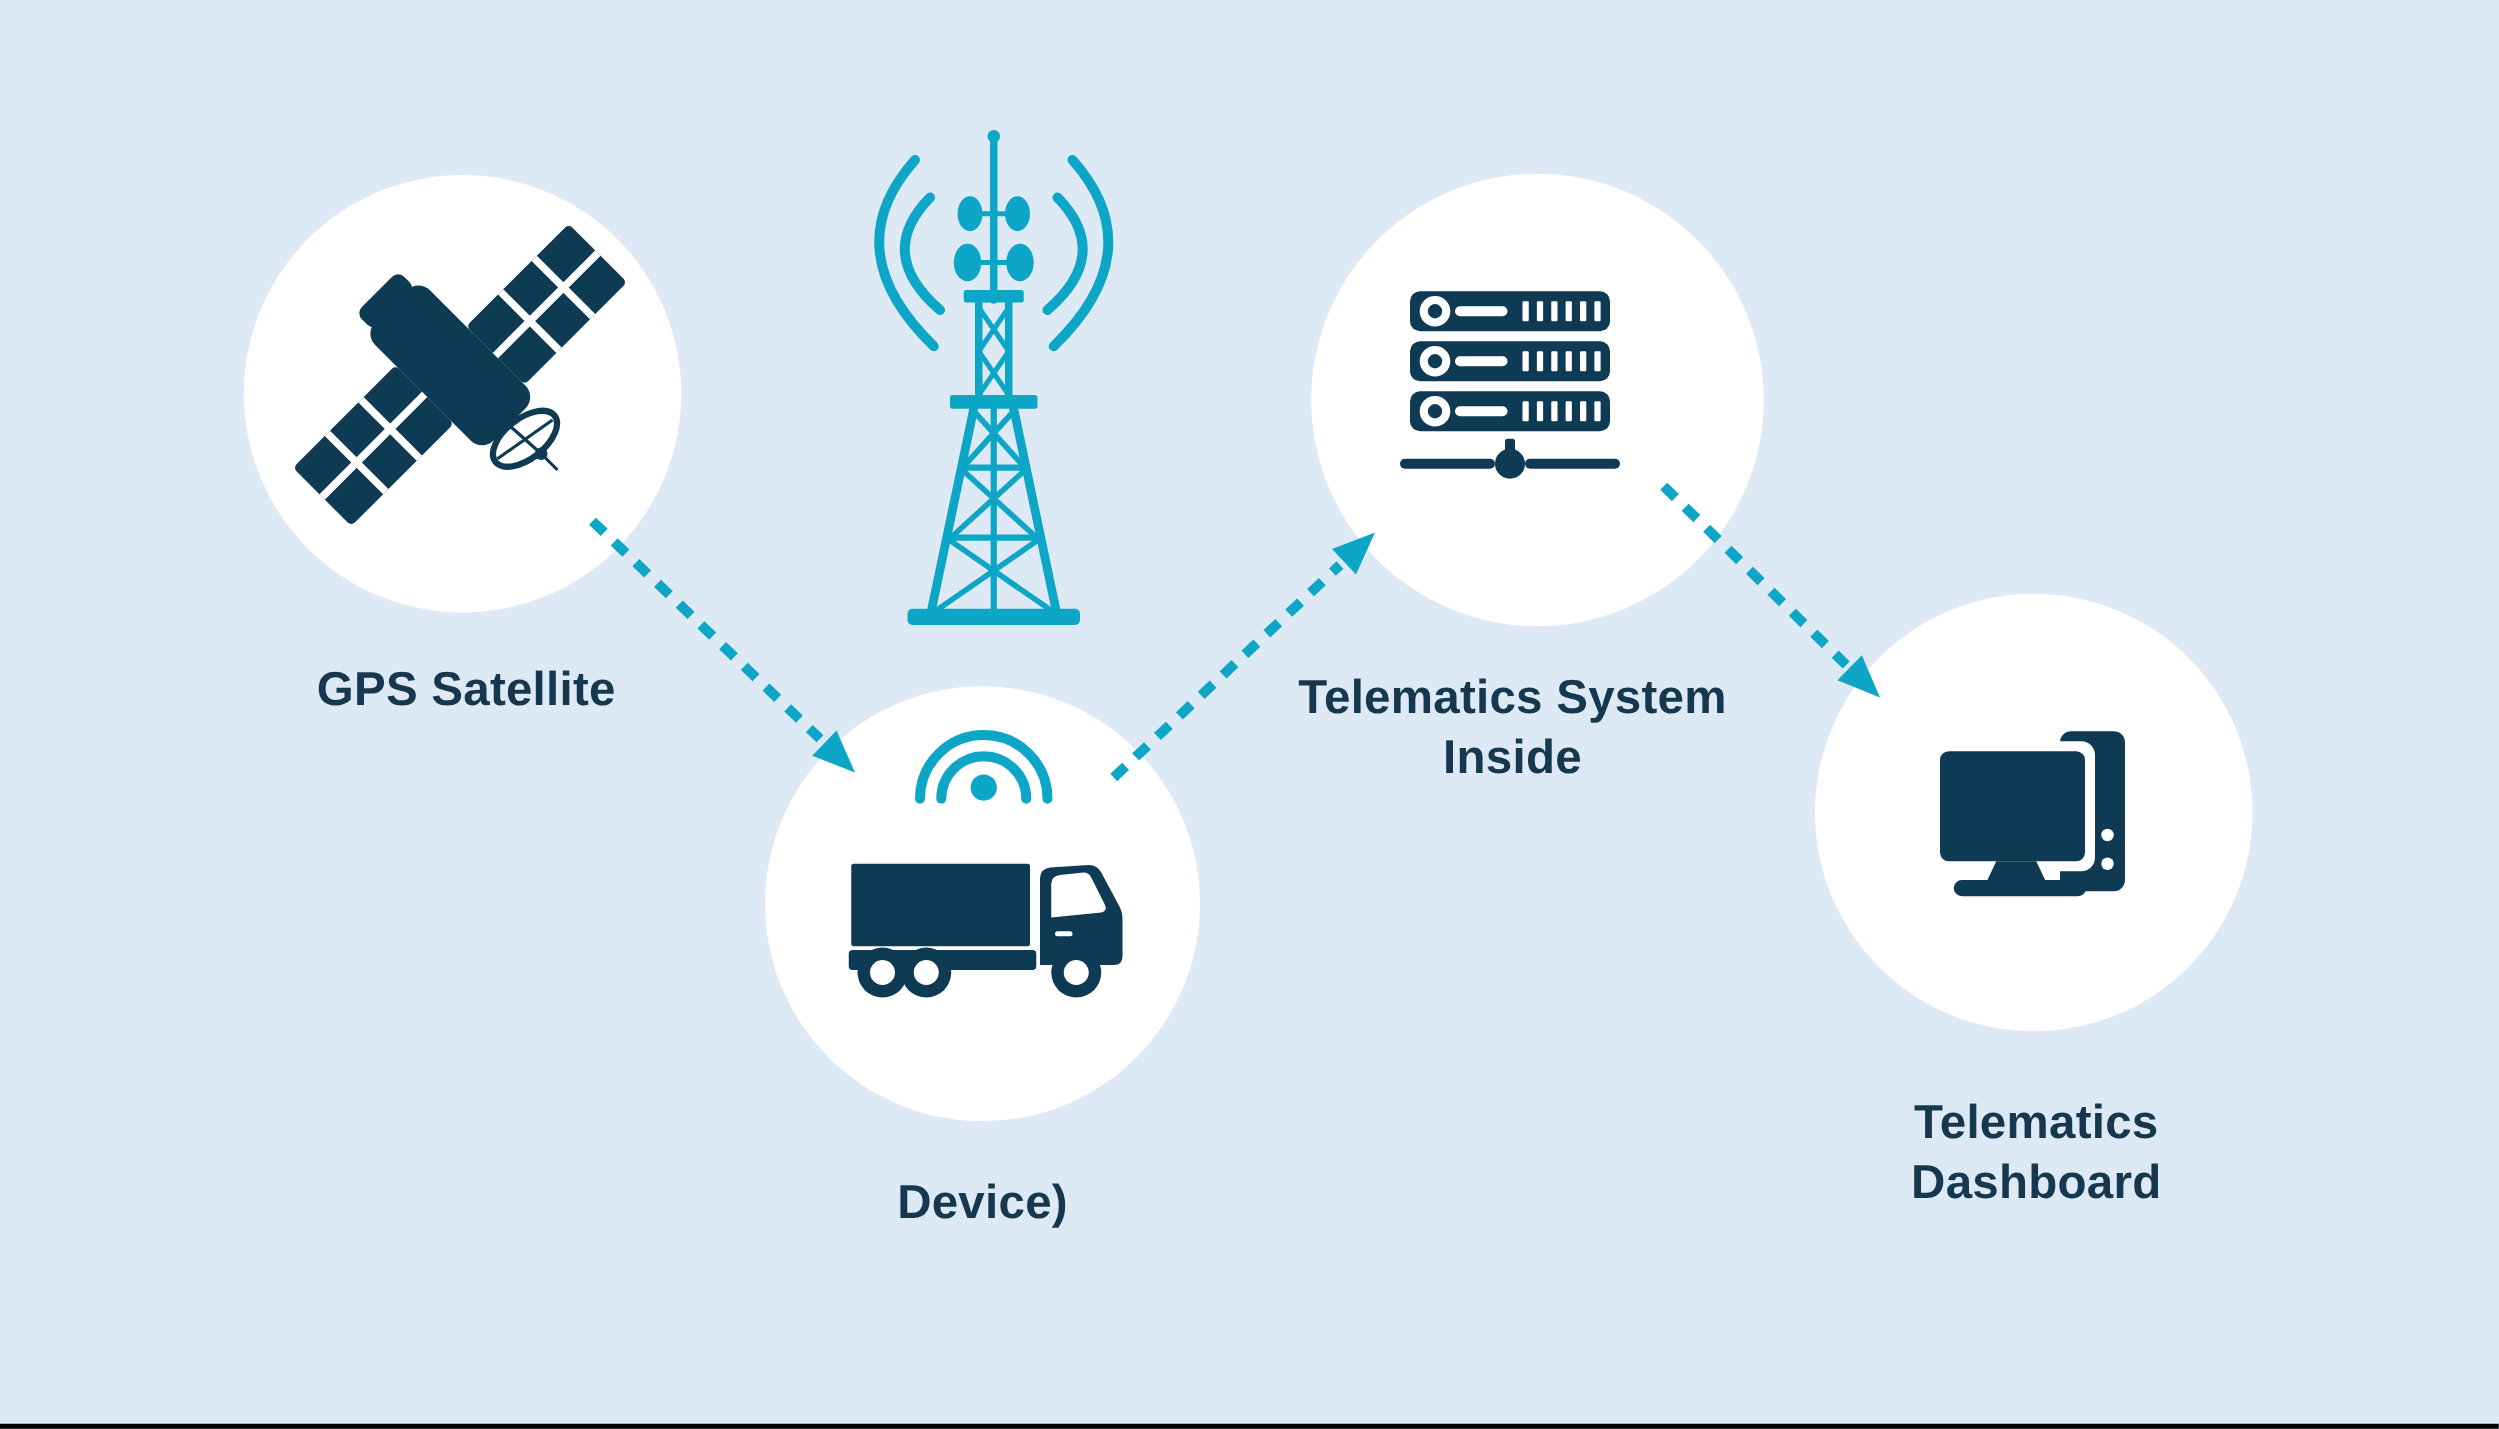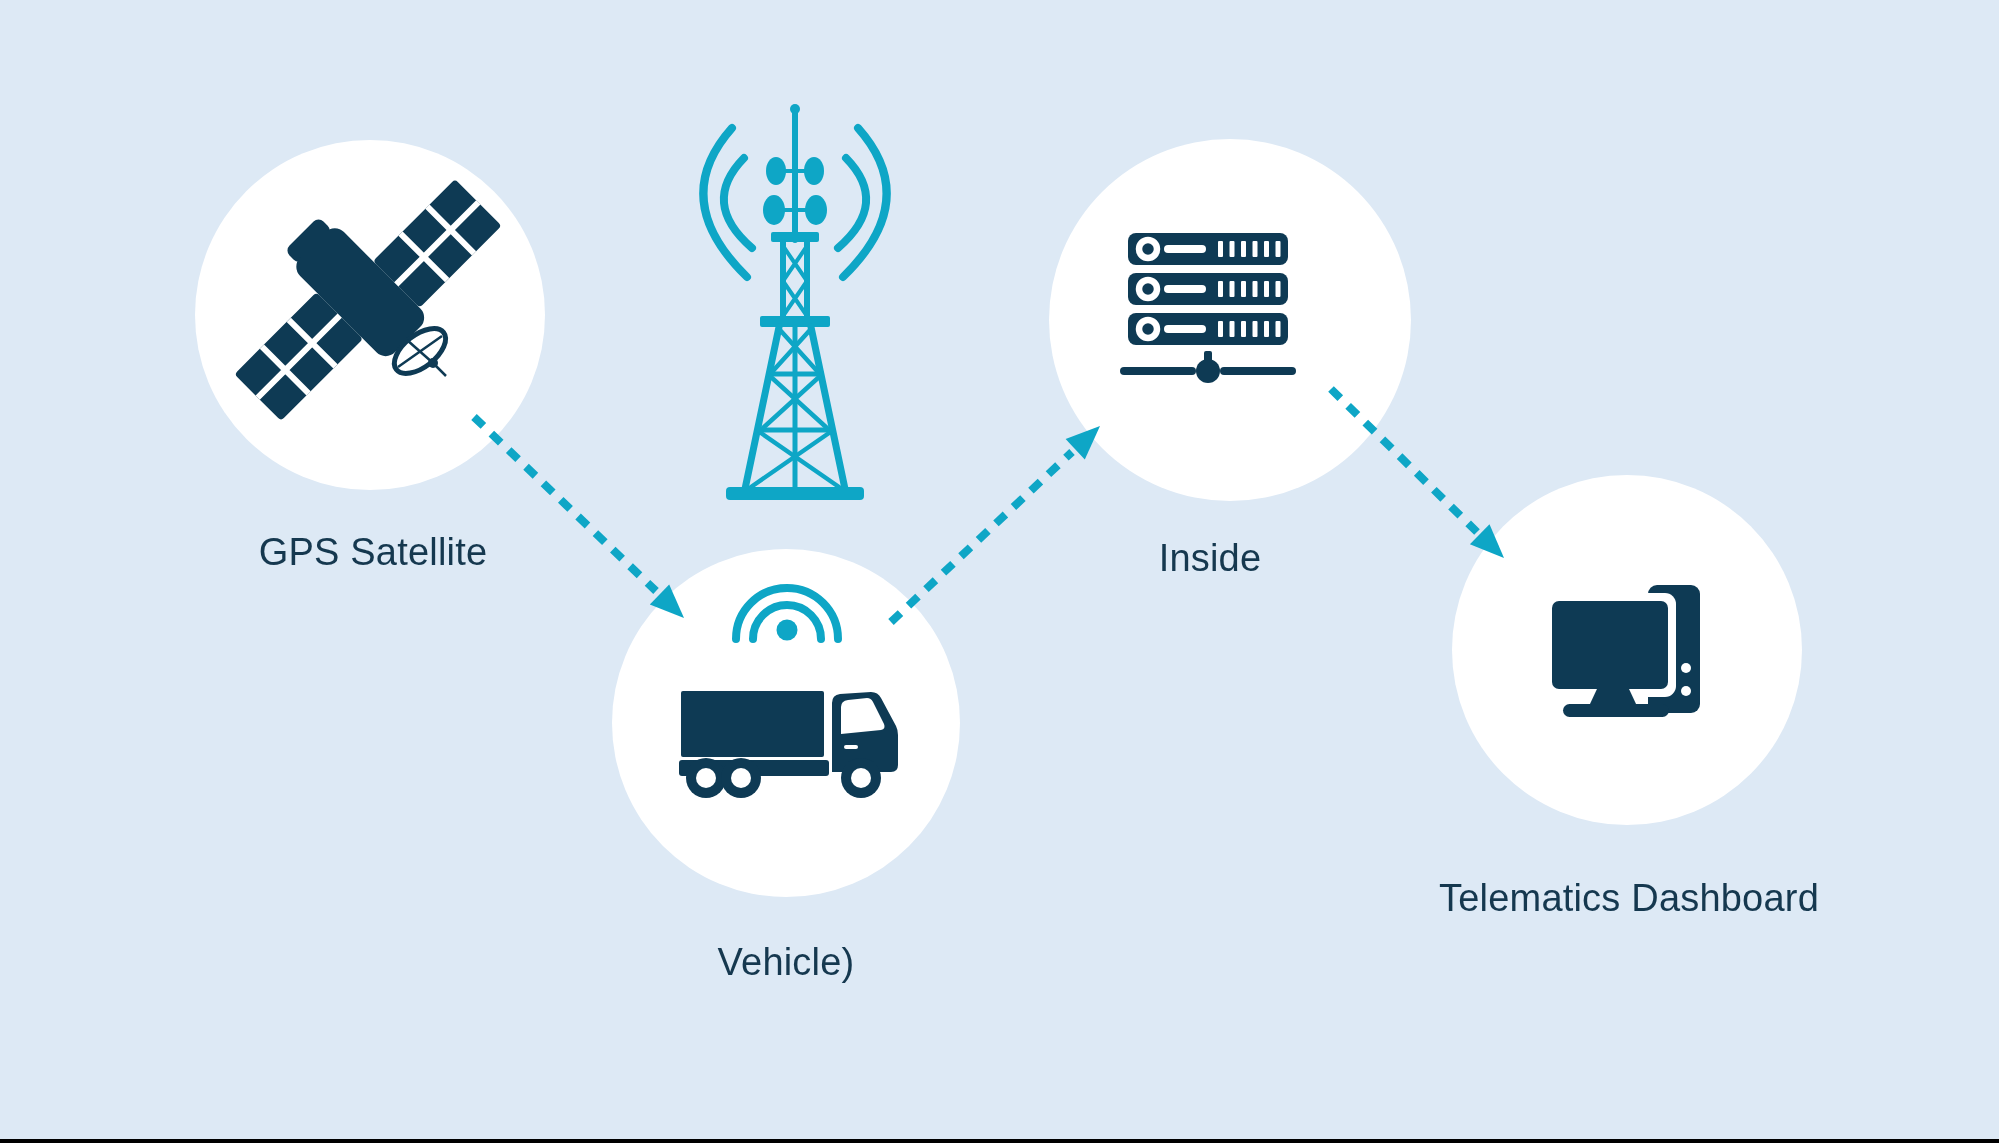--- a/index.html
+++ b/index.html
@@ -9,21 +9,21 @@
     font-family:"Liberation Sans", sans-serif;
   }
   .canvas{position:absolute;inset:0;width:1999px;height:1143px;}
   .node-circle{
     position:absolute;border-radius:50%;
     background:var(--node-circle,#ffffff);
   }
   .node-label{
     position:absolute;text-align:center;
     color:var(--label-text,#15384f);
-    font-size:38px;line-height:48px;font-weight:400;
+    font-size:38px;line-height:48px;font-weight:700;
     letter-spacing:0.2px;
   }
   .node-label span{display:block;}
   .gfx{position:absolute;left:0;top:0;z-index:3;pointer-events:none;}
   .bottom-edge{
     position:absolute;left:0;bottom:0;width:100%;height:4px;
     background:var(--bottom-edge,#000);z-index:5;
   }
   .z1{z-index:1}.z4{z-index:4;}
 </style>
@@ -174,24 +174,25 @@
       <circle cx="1686" cy="668" r="5" fill="#ffffff"></circle>
       <circle cx="1686" cy="691" r="5" fill="#ffffff"></circle>
     </g>
   </svg>
 
   <div class="node-label z4" style="left:173px;top:528px;width:400px;">
     <span>GPS Satellite</span>
   </div>
 
   <div class="node-label z4" style="left:556px;top:938px;width:460px;">
-    <span>Vehicle)</span>
+    <span>Device)</span>
   </div>
 
   <div class="node-label z4" style="left:1010px;top:534px;width:400px;">
+    <span>Telematics System</span>
     <span>Inside</span>
   </div>
 
   <div class="node-label z4" style="left:1429px;top:874px;width:400px;">
     <span>Telematics Dashboard</span>
   </div>
 
   <div class="bottom-edge"></div>
 </div>
 

